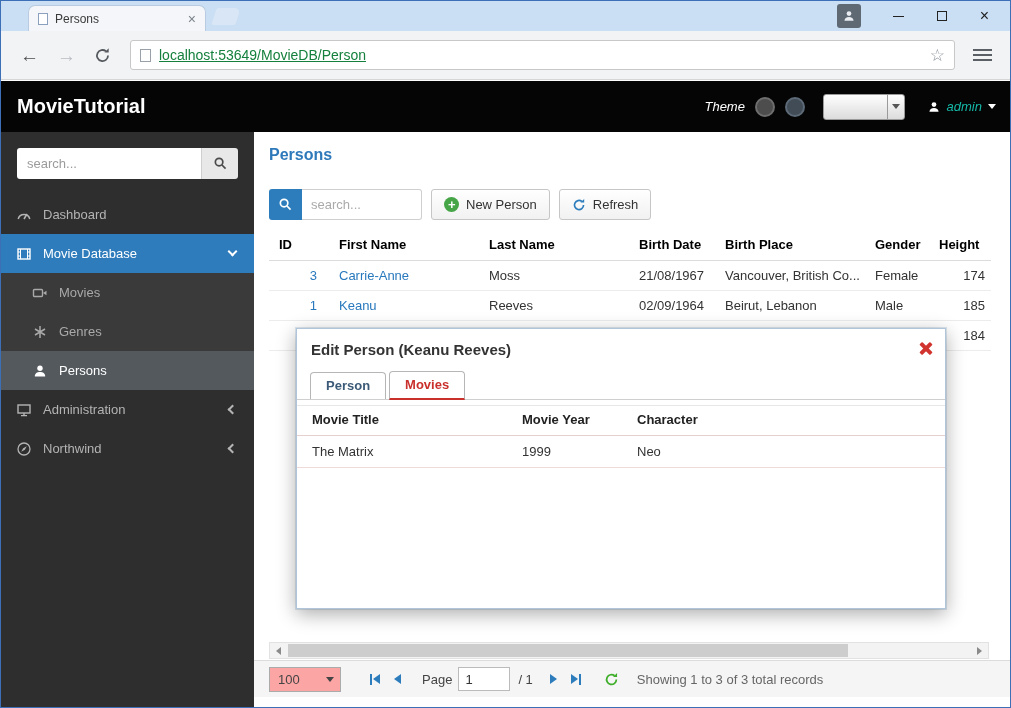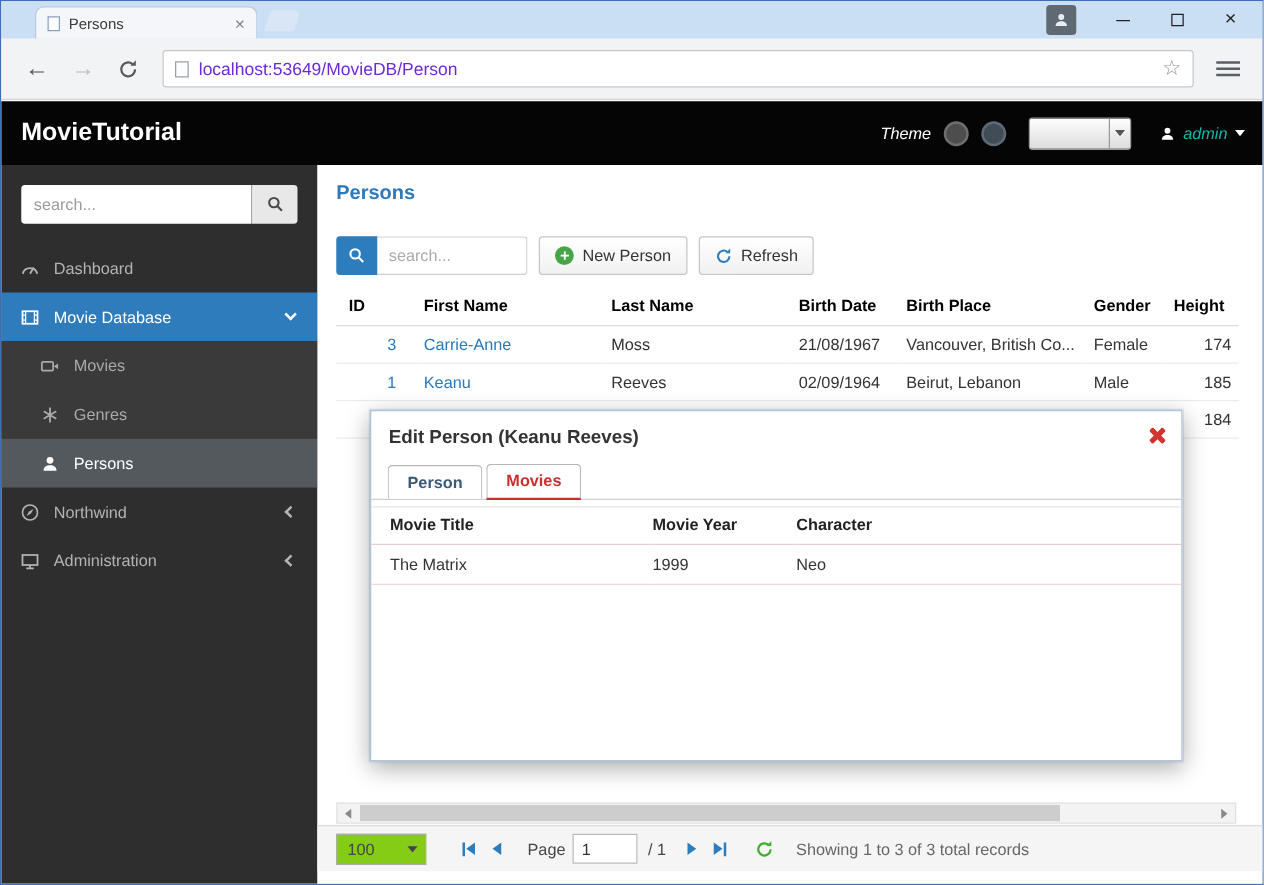--- a/index.html
+++ b/index.html
@@ -19,21 +19,21 @@
   .win-btn { width: 43px; height: 28px; display: flex; align-items: center; justify-content: center; color: #222; font-size: 16px; }
   .min-glyph { width: 11px; height: 1px; background: #222; display: block; }
   .max-glyph { width: 10px; height: 10px; border: 1px solid #222; display: block; }
 
   .navbar { position: absolute; top: 30px; left: 0; right: 0; height: 49px; background: #f2f3f5; border-bottom: 1px solid #d6d6d6; display: flex; align-items: center; padding: 0 10px; }
   .nav-ico { font-size: 19px; color: #4c4c4c; margin: 0 9px; line-height: 1; }
   .nav-ico.disabled { color: #b8bcc2; }
   .nav-refresh { margin: 0 9px; display: flex; }
   .addressbar { flex: 1; height: 30px; background: #fff; border: 1px solid #c8c8c8; border-radius: 3px; margin: 0 10px; display: flex; align-items: center; padding: 0 9px; gap: 8px; }
   .doc-ico { width: 11px; height: 13px; background: #fdfdfd; border: 1px solid #9aa0a8; flex: 0 0 auto; }
-  .url { font-size: 14px; color: #6d28d9; flex: 1; white-space: nowrap; overflow: hidden; }
+  .url { font-size: 14px; color: #15803d; flex: 1; white-space: nowrap; overflow: hidden; text-decoration: underline; }
   .star { font-size: 17px; color: #8d939b; }
   .hamburger { width: 19px; margin: 0 8px; display: flex; flex-direction: column; gap: 3px; }
   .hamburger i { height: 2px; background: #5a5f66; display: block; }
 
   
   .app-header { position: absolute; top: 80px; left: 0; right: 0; height: 51px; background: #050505; }
   .brand { position: absolute; left: 16px; top: 0; height: 51px; display: flex; align-items: center; color: #fff; font-size: 20px; font-weight: bold; }
   .header-right { position: absolute; right: 14px; top: 0; height: 51px; display: flex; align-items: center; gap: 10px; font-style: italic; }
   .theme-label { color: #fff; font-size: 13px; }
   .theme-circle { width: 20px; height: 20px; border-radius: 50%; background: #4d4d4d; border: 2px solid #6e6e6e; }
@@ -82,21 +82,21 @@
   .link { color: #2878bd; cursor: pointer; }
 
   .hscroll { position: absolute; left: 15px; right: 21px; top: 510px; height: 17px; background: #f3f3f3; border: 1px solid #e2e2e2; }
   .hs-arrow { position: absolute; top: 0; width: 17px; height: 15px; display: flex; align-items: center; justify-content: center; cursor: pointer; }
   .hs-arrow.left { left: 0; } .hs-arrow.right { right: 0; }
   .tri-l-gray { border-top: 4px solid transparent; border-bottom: 4px solid transparent; border-right: 5px solid #8a8a8a; }
   .tri-r-gray { border-top: 4px solid transparent; border-bottom: 4px solid transparent; border-left: 5px solid #8a8a8a; }
   .hs-thumb { position: absolute; left: 18px; top: 1px; width: 560px; height: 13px; background: #cdcdcd; cursor: pointer; }
 
   .pager { position: absolute; left: 0; right: 0; top: 528px; height: 37px; background: #f5f5f5; border-top: 1px solid #dcdcdc; display: flex; align-items: center; padding: 0 15px; font-size: 13px; color: #444; }
-  .size-select { width: 72px; height: 25px; background: #84cc16; border: 1px solid #ababab; display: flex; align-items: center; justify-content: space-between; padding: 0 6px 0 8px; margin-right: 22px; cursor: pointer; }
+  .size-select { width: 72px; height: 25px; background: #fca5a5; border: 1px solid #ababab; display: flex; align-items: center; justify-content: space-between; padding: 0 6px 0 8px; margin-right: 22px; cursor: pointer; }
   .size-select .caret-down { border-top-color: #444; }
   .pg-btn { display: flex; align-items: center; margin: 0 7px; gap: 1px; cursor: pointer; }
   .tri-l { border-top: 5px solid transparent; border-bottom: 5px solid transparent; border-right: 7px solid #2d7cbc; }
   .tri-r { border-top: 5px solid transparent; border-bottom: 5px solid transparent; border-left: 7px solid #2d7cbc; }
   .pg-bar { width: 2px; height: 11px; background: #2d7cbc; }
   .page-label { margin: 0 6px 0 14px; }
   .page-input { width: 52px; height: 24px; border: 1px solid #bbb; padding: 0 6px; font-size: 13px; color: #333; outline: none; }
   .page-total { margin: 0 10px 0 8px; }
   .pager-refresh { margin: 0 10px 0 16px; display: flex; cursor: pointer; }
   .pager-status { color: #666; margin-left: 8px; }
@@ -232,32 +232,32 @@
       </div>
       <div class="menu-item sub active">
         <svg width="16" height="16" viewBox="0 0 16 16">
             <circle cx="8" cy="5.2" r="2.7" fill="currentColor"></circle>
             <path d="M2.8 13.5c0-3 2.3-4.4 5.2-4.4s5.2 1.4 5.2 4.4z" fill="currentColor"></path>
           </svg>
         <span>Persons</span>
       </div>
       <div class="menu-item">
         <svg width="16" height="16" viewBox="0 0 16 16">
+            <rect x="2" y="3" width="12" height="8" fill="none" stroke="currentColor" stroke-width="1.4"></rect>
+            <path d="M8 11v2M5 13.6h6" stroke="currentColor" stroke-width="1.4"></path>
+          </svg>
+        <span>Administration</span>
+        <i class="chev left"></i>
+      </div>
+      <div class="menu-item">
+        <svg width="16" height="16" viewBox="0 0 16 16">
             <circle cx="8" cy="8" r="6" fill="none" stroke="currentColor" stroke-width="1.3"></circle>
             <path d="M10.8 5.2 7.2 7.2 5.2 10.8 8.8 8.8z" fill="currentColor"></path>
           </svg>
         <span>Northwind</span>
-        <i class="chev left"></i>
-      </div>
-      <div class="menu-item">
-        <svg width="16" height="16" viewBox="0 0 16 16">
-            <rect x="2" y="3" width="12" height="8" fill="none" stroke="currentColor" stroke-width="1.4"></rect>
-            <path d="M8 11v2M5 13.6h6" stroke="currentColor" stroke-width="1.4"></path>
-          </svg>
-        <span>Administration</span>
         <i class="chev left"></i>
       </div>
     </div>
   </div>
 
   <div class="content">
     <div class="page-title">Persons</div>
 
     <div class="toolbar">
       <span class="tb-search-btn">

